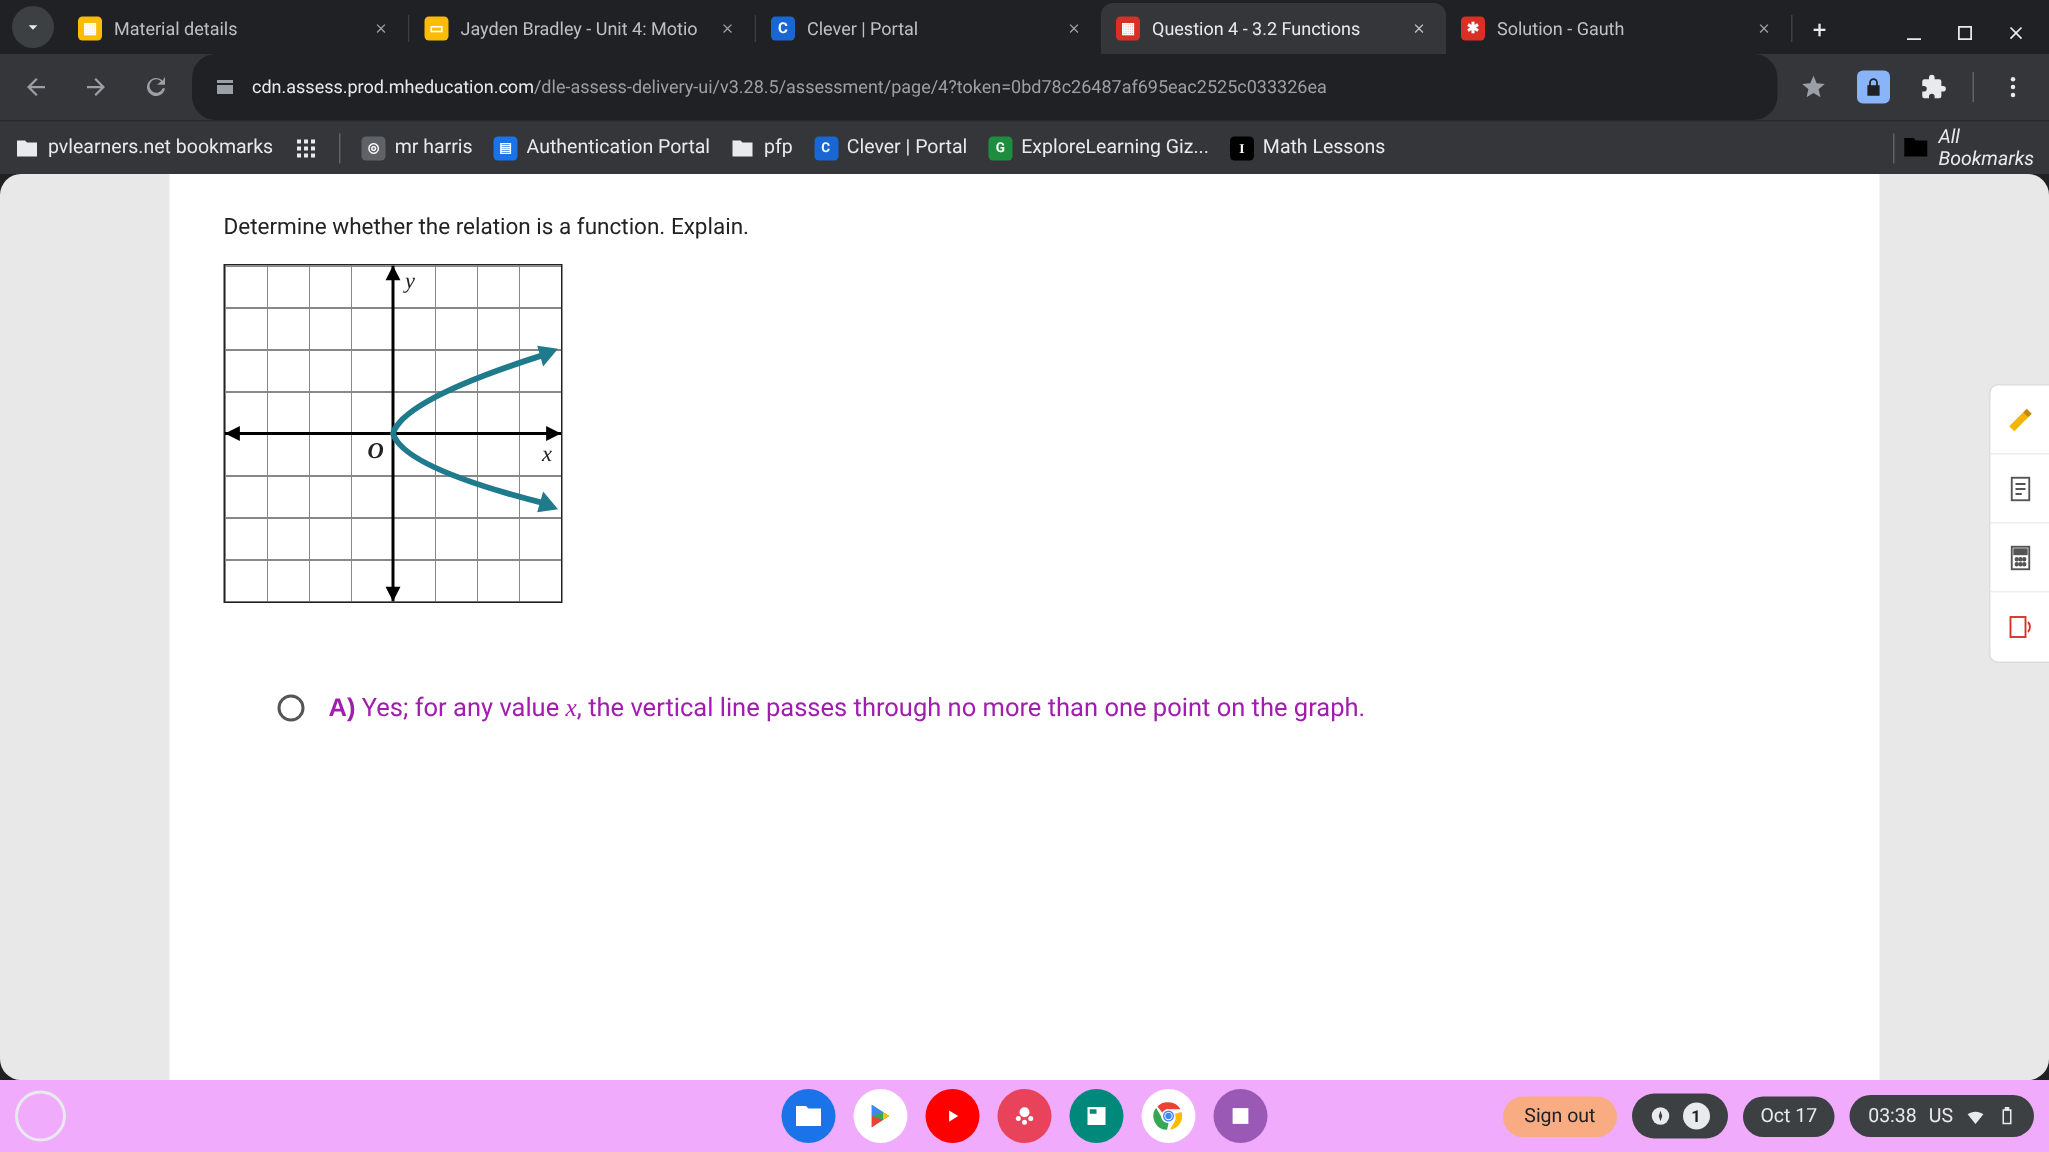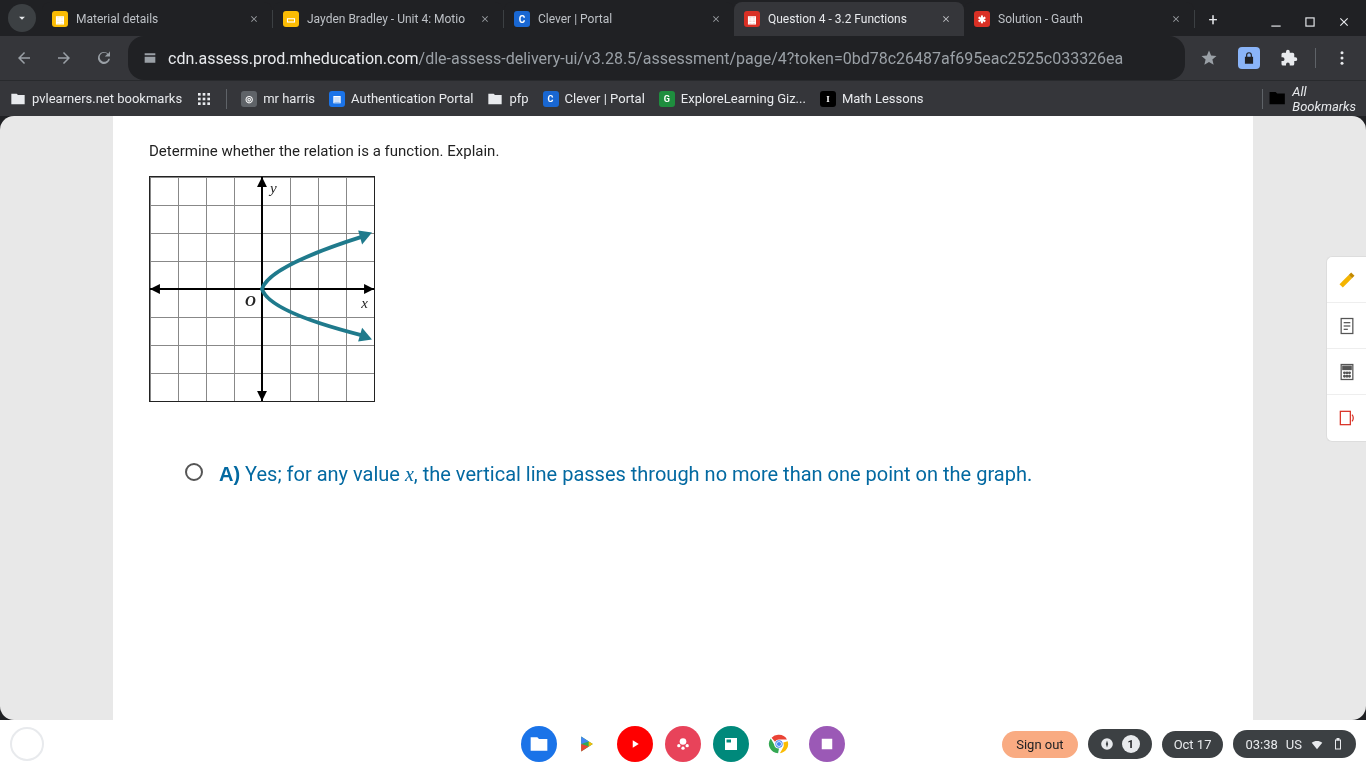--- a/index.html
+++ b/index.html
@@ -18,21 +18,21 @@
 .tab-sep { width:1px; height:18px; background:#3c4043; margin-bottom:8px; }
 .newtab { width:28px; height:28px; display:flex; align-items:center; justify-content:center; color:#e8eaed; margin:0 4px 3px 4px; font-size:16px; }
 .wincontrols { margin-left:auto; display:flex; gap:18px; padding:0 14px 6px 0; color:#e8eaed; }
 .wincontrols span svg { width:14px; height:14px; fill:#e8eaed; display:block;}
 .wincontrols span { display:flex; align-items:center; justify-content:center; width:16px; height:16px; }
 
 
 .toolbar { height:44px; background:#35363a; display:flex; align-items:center; gap:8px; padding:0 8px; }
 .navicon { width:32px; height:32px; display:flex; align-items:center; justify-content:center; border-radius:50%; }
 .navicon svg { width:18px; height:18px; fill:#9aa0a6; }
-.addr { flex:1; height:44px; background:#202124; border-radius:16px; display:flex; align-items:center; padding:0 14px; gap:10px; color:#9aa0a6; font-size:16px; }
+.addr { flex:1; height:44px; background:#202124; border-radius:16px; display:flex; align-items:center; padding:0 14px; gap:10px; color:#9aa0a6; font-size:12px; }
 .addr .site { display:flex; align-items:center; }
 .addr .site svg{ width:16px; height:16px; fill:#9aa0a6; }
 .addr .url { white-space:nowrap; overflow:hidden; }
 .addr .url .host{ color:#e8eaed; }
 .tbicon { width:32px; height:32px; display:flex; align-items:center; justify-content:center; }
 .tbicon svg { width:18px; height:18px; fill:#e8eaed; }
 .star svg{ fill:#9aa0a6; }
 .lockbadge { width:22px; height:22px; background:#8ab4f8; border-radius:4px; display:flex; align-items:center; justify-content:center; }
 .lockbadge svg{ width:14px; height:14px; fill:#202124; }
 .tbsep { width:1px; height:20px; background:#5f6368; margin:0 2px; }
@@ -55,32 +55,32 @@
   repeating-linear-gradient(to bottom,#888 0 1px, transparent 1px 28px);
 }
 .graph svg { position:absolute; inset:0; }
 .lbl-y { position:absolute; left:120px; top:3px; font-style:italic; font-family:Georgia,serif; font-size:15px; }
 .lbl-x { position:absolute; right:6px; top:118px; font-style:italic; font-family:Georgia,serif; font-size:15px; }
 .lbl-o { position:absolute; left:95px; top:116px; font-style:italic; font-family:Georgia,serif; font-weight:bold; font-size:15px; }
 
 .choices { padding-left:36px; display:flex; flex-direction:column; gap:20px; }
 .choice { display:flex; align-items:flex-start; gap:16px; }
 .choice .radio { width:18px; height:18px; border:2px solid #555; border-radius:50%; flex:0 0 18px; margin-top:1px; }
-.choice .txt { font-size:20px; color:#0369a1; }
+.choice .txt { font-size:17px; color:#a21caf; }
 .choice .txt b { font-family:Arial,sans-serif; }
 .choice .txt i { font-family:Georgia,serif; }
 
 
 .palette { position:absolute; right:0; top:140px; width:40px; background:#fff; border:1px solid #ddd; border-right:none; border-radius:6px 0 0 6px; display:flex; flex-direction:column; }
 .palette .pitm { height:46px; display:flex; align-items:center; justify-content:center; border-bottom:1px solid #eee; }
 .palette .pitm:last-child{ border-bottom:none; }
 .palette .pitm svg { width:20px; height:20px; }
 
 
-.shelf { position:absolute; left:0; right:0; bottom:0; height:48px; background:#ffffff; display:flex; align-items:center; padding:0 10px; gap:8px; color:#e8eaed; font-size:13px; }
+.shelf { position:absolute; left:0; right:0; bottom:0; height:48px; background:#f0abfc; display:flex; align-items:center; padding:0 10px; gap:8px; color:#e8eaed; font-size:13px; }
 .launcher { width:34px; height:34px; border:2px solid #e8eaed; border-radius:50%; }
 .centerapps { position:absolute; left:50%; transform:translateX(-50%); display:flex; gap:12px; }
 .app { width:36px; height:36px; border-radius:50%; display:flex; align-items:center; justify-content:center; position:relative; }
 .app::after{ content:""; position:absolute; bottom:-5px; left:50%; transform:translateX(-50%); width:4px; height:4px; background:#e8eaed; border-radius:50%; opacity:0;}
 .status { margin-left:auto; display:flex; align-items:center; gap:10px; }
 .pill { background:#3c4043; border-radius:16px; padding:6px 12px; display:flex; align-items:center; gap:8px; white-space:nowrap; }
 .signout{ background:#f9ab82; color:#202124; padding:6px 14px; border-radius:18px; font-size:13px; }
 .numbadge{ width:18px;height:18px;border-radius:50%;background:#e8eaed;color:#202124;display:flex;align-items:center;justify-content:center;font-size:11px;font-weight:bold;}
 </style>
 </head>

